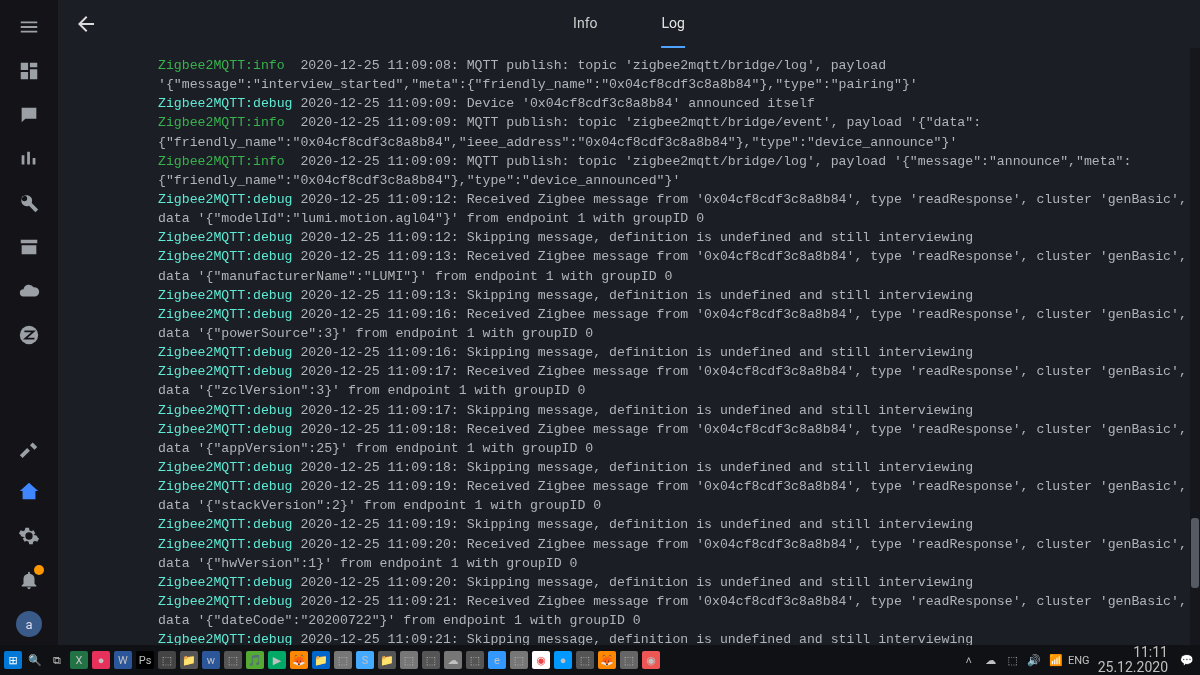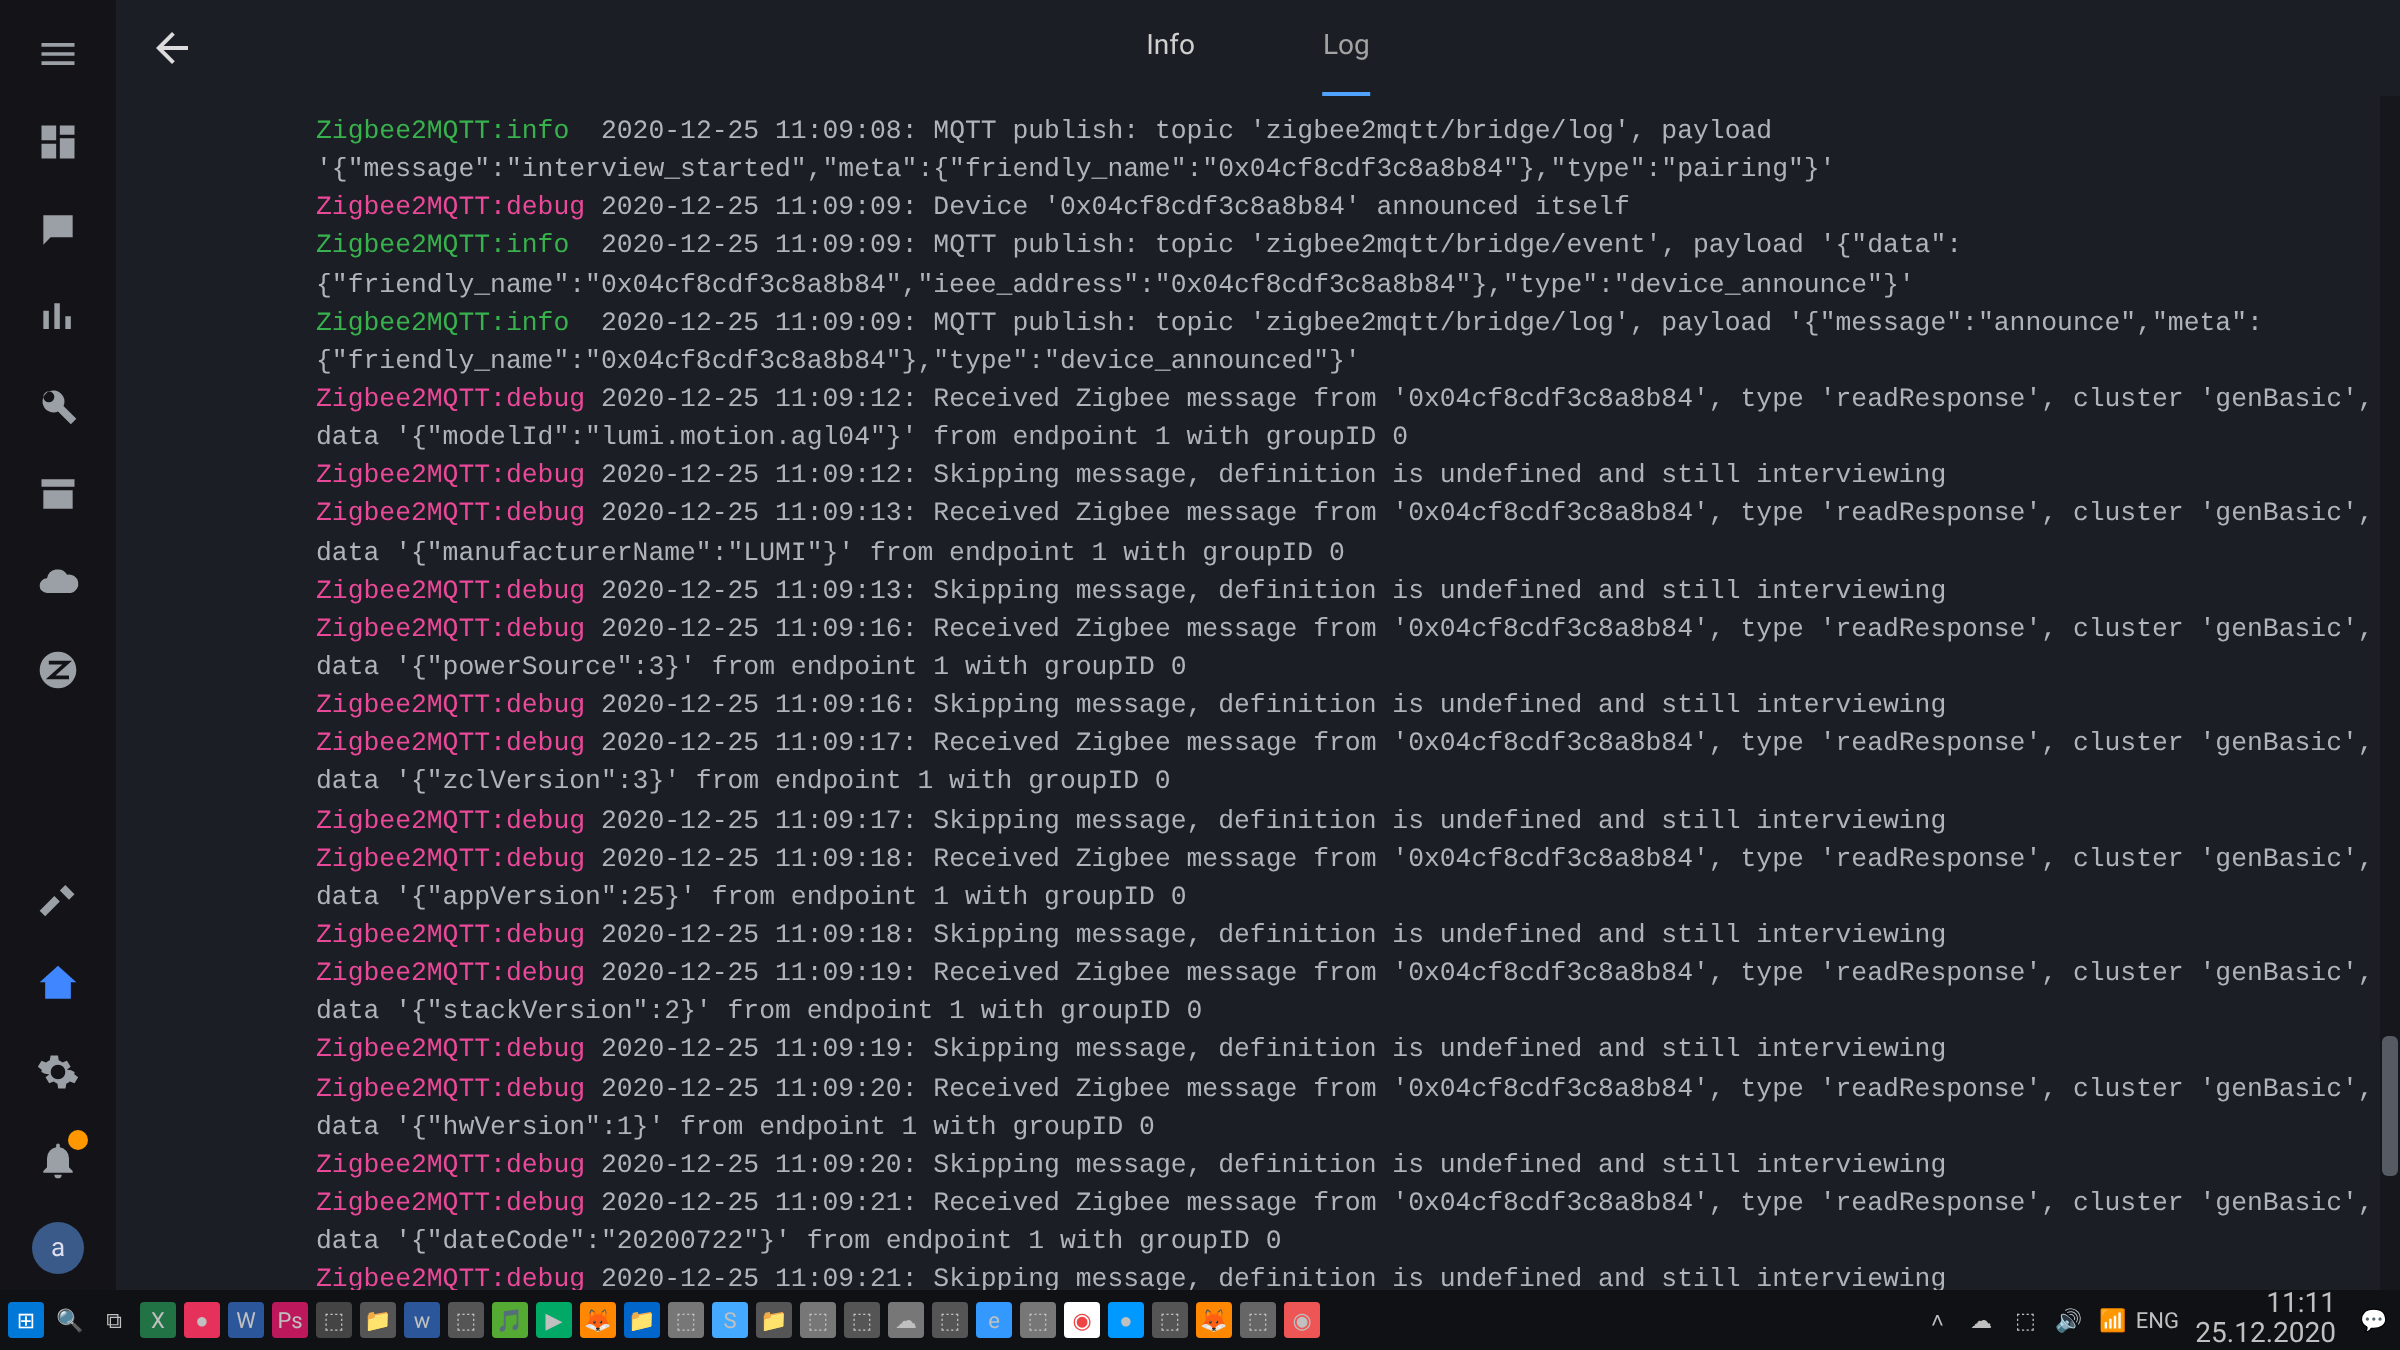--- a/index.html
+++ b/index.html
@@ -52,33 +52,33 @@
   .back-btn svg { width: 24px; height: 24px; fill: currentColor; }
   .tabs {
     position: absolute; left: 50%; transform: translateX(-50%);
     display: flex; gap: 64px; height: 48px; align-items: center; text-align: center;
   }
   .tab {
     font-size: 14px; color: #cfcfcf; cursor: pointer;
     height: 100%; display: flex; align-items: center;
     border-bottom: 2px solid transparent;
   }
-  .tab.active { color: #a3a3a3; border-bottom-color: #4fa3ff; }
+  .tab.active { color: #e5e5e5; border-bottom-color: #4fa3ff; }
   .log-view {
     flex: 1; overflow-y: auto;
     font-family: "Consolas","Menlo","Courier New",monospace;
     font-size: 13.2px; line-height: 1.45;
     padding: 8px 10px 8px 100px;
     color: #b0b4b8;
     white-space: pre-wrap;
     word-break: break-word;
   }
   .log-line { display: block; }
   .lvl-info  { color: #37b24d; font-weight: 500; white-space: nowrap; }
-  .lvl-debug { color: #ec4899; font-weight: 500; white-space: nowrap; }
+  .lvl-debug { color: #5eead4; font-weight: 500; white-space: nowrap; }
   .taskbar {
     position: absolute; bottom: 0; left: 0; right: 0;
     height: 30px; background: #101114;
     display: flex; align-items: center;
     padding: 0 4px; gap: 4px;
     color: #c0c0c0; font-size: 11px;
   }
   .tb-icon {
     width: 18px; height: 18px; border-radius: 2px;
     display: flex; align-items: center; justify-content: center;
@@ -186,21 +186,21 @@
   <div class="scrollbar-thumb"></div>
 </div>
 
 <div class="taskbar">
   <div class="tb-icon" style="background:#0078d7;color:#fff">⊞</div>
   <div class="tb-icon">🔍</div>
   <div class="tb-icon">⧉</div>
   <div class="tb-icon" style="background:#217346">X</div>
   <div class="tb-icon" style="background:#e6325a">●</div>
   <div class="tb-icon" style="background:#2b579a">W</div>
-  <div class="tb-icon" style="background:#be185d">Ps</div>
+  <div class="tb-icon" style="background:#000000">Ps</div>
   <div class="tb-icon" style="background:#444">⬚</div>
   <div class="tb-icon" style="background:#555">📁</div>
   <div class="tb-icon" style="background:#2b579a">w</div>
   <div class="tb-icon" style="background:#555">⬚</div>
   <div class="tb-icon" style="background:#5a3">🎵</div>
   <div class="tb-icon" style="background:#0a6">▶</div>
   <div class="tb-icon" style="background:#f80">🦊</div>
   <div class="tb-icon" style="background:#06c">📁</div>
   <div class="tb-icon" style="background:#777">⬚</div>
   <div class="tb-icon" style="background:#4af">S</div>

